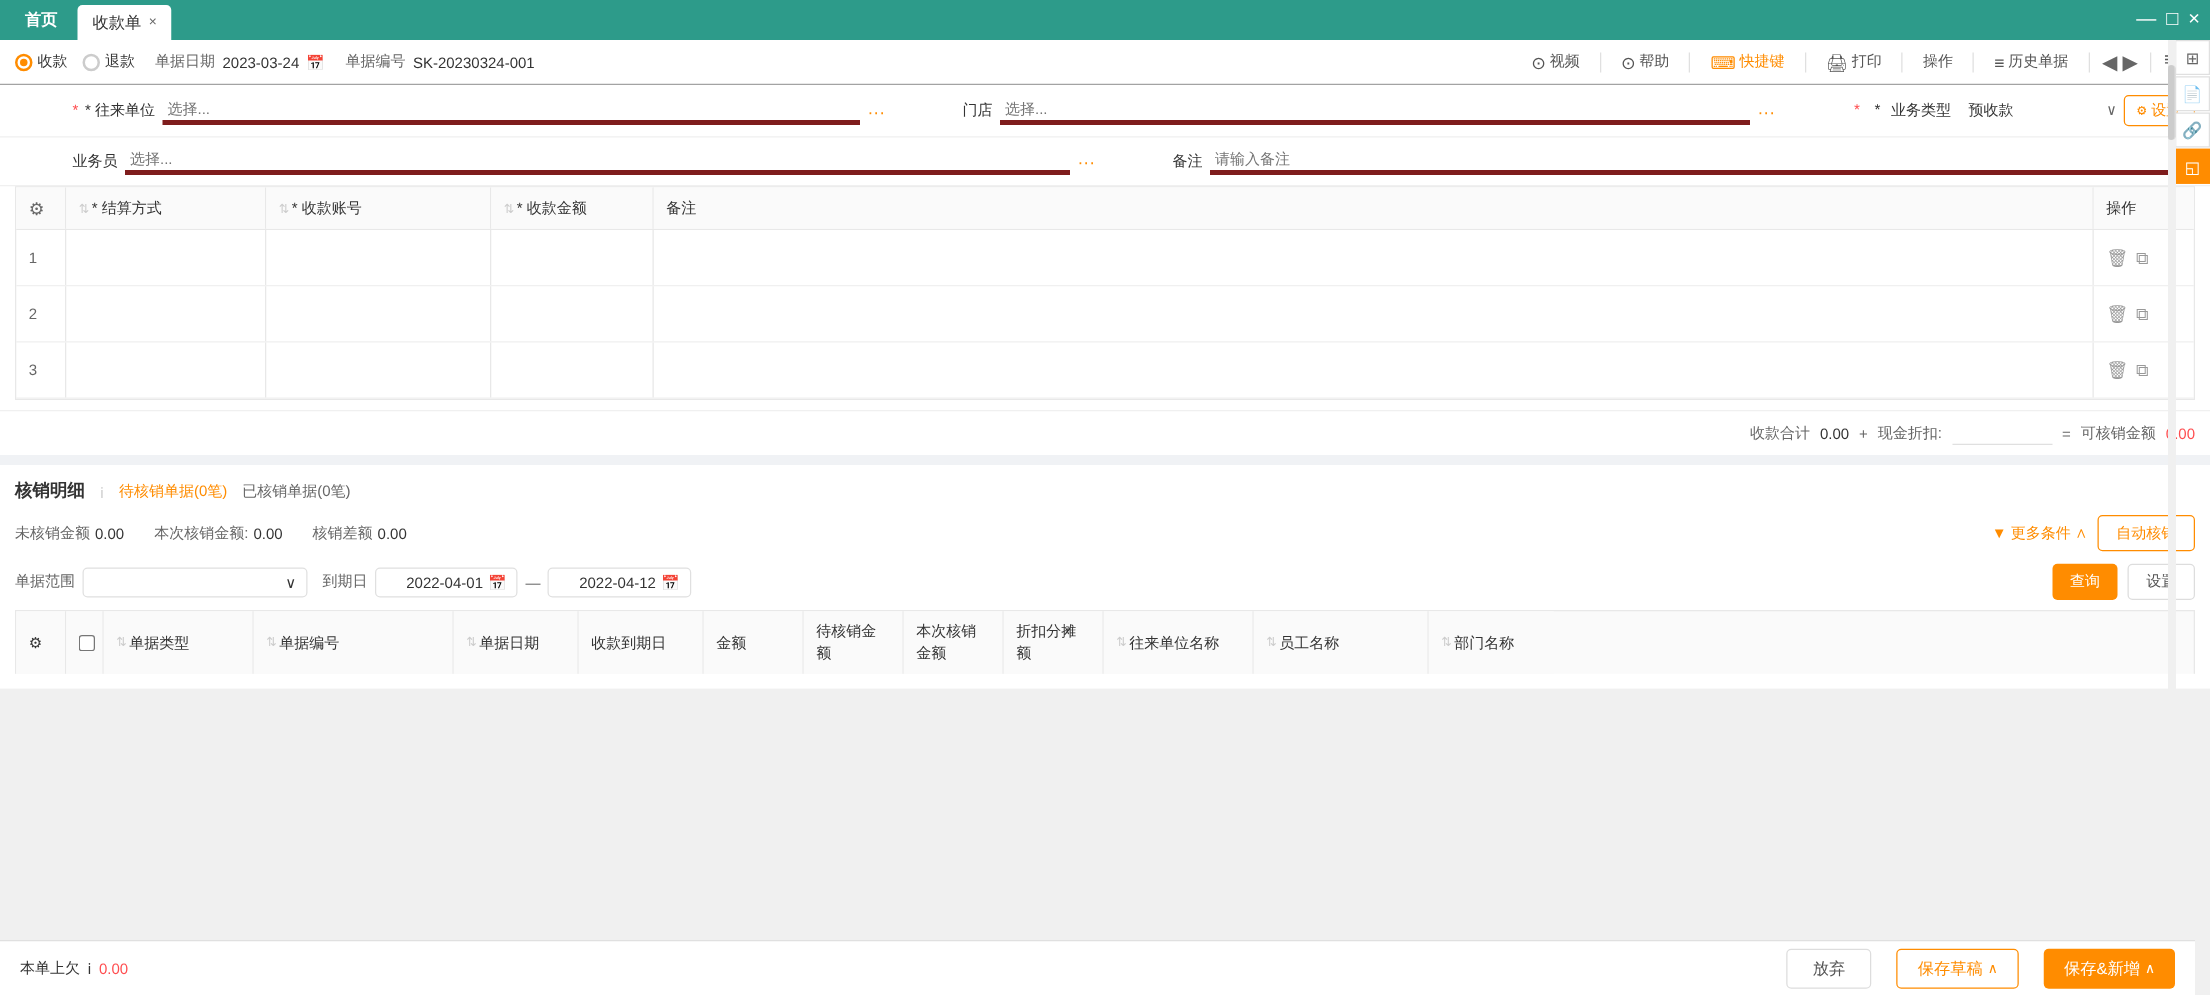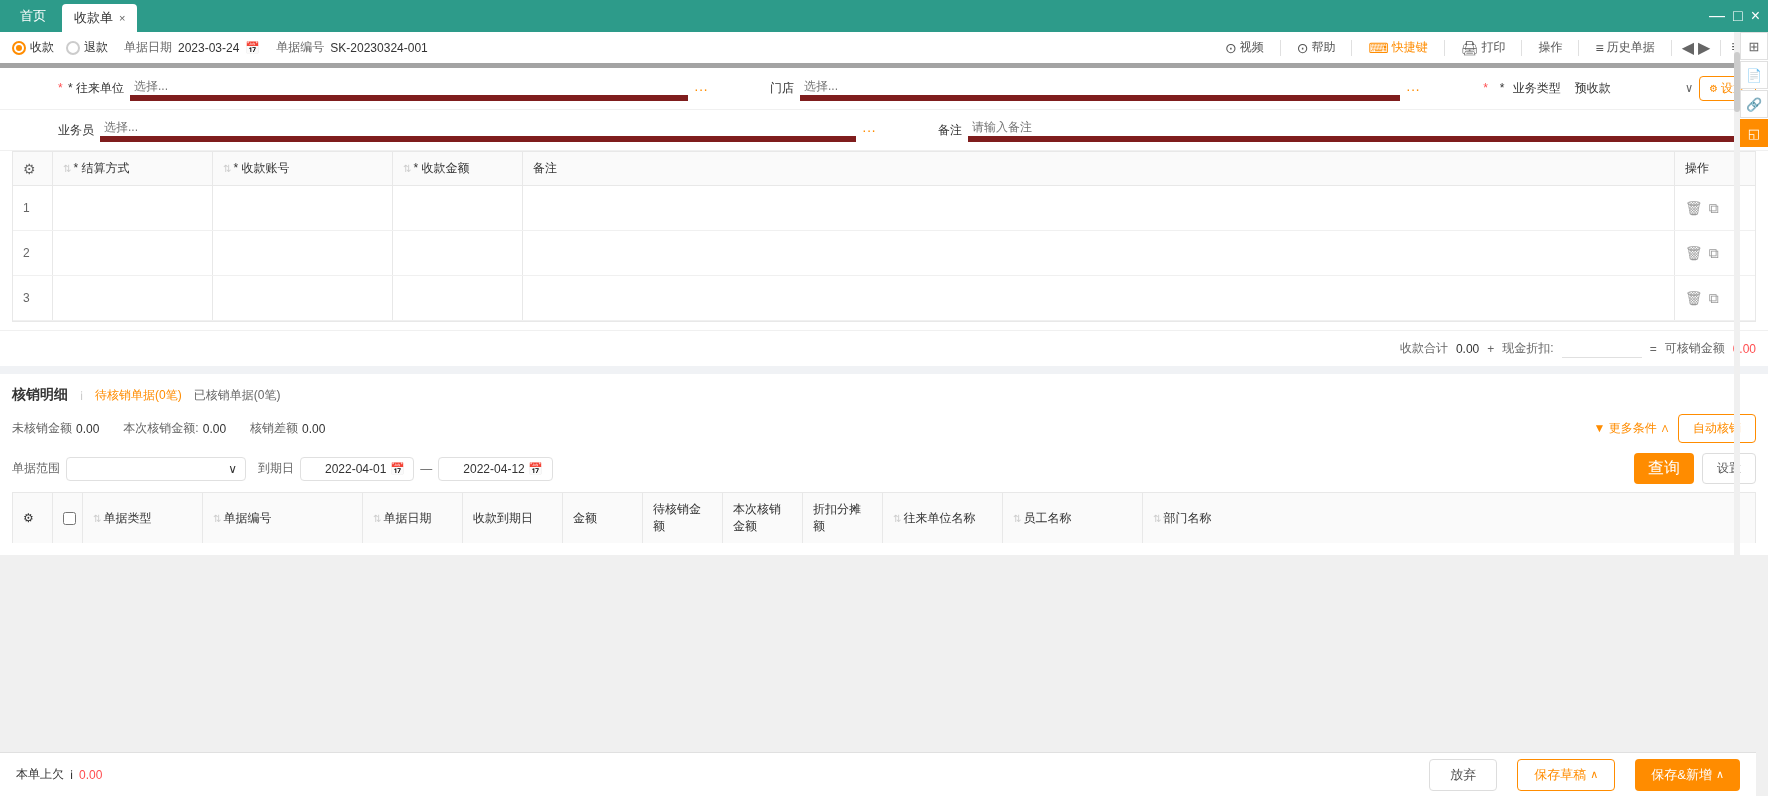--- a/index.html
+++ b/index.html
@@ -5,35 +5,35 @@
     * { box-sizing: border-box; margin: 0; padding: 0; }
     body { font-family: 'Microsoft YaHei', Arial, sans-serif; font-size: 12px; background: #f0f0f0; color: #333; overflow: hidden; }
 
     
     .tab-bar {
       display: flex; align-items: center; background: #2d9b8a; height: 32px;
       padding: 0 8px; gap: 4px;
     }
     .tab-home {
       color: #fff; padding: 0 12px; height: 100%; display: flex; align-items: center;
-      font-size: 13px; cursor: pointer;
+      font-size: 13px; cursor: pointer; font-weight: bold;
     }
     .tab-active {
       background: #fff; color: #333; padding: 0 12px; height: 28px; margin-top: 4px;
       display: flex; align-items: center; gap: 6px; border-radius: 4px 4px 0 0;
       font-size: 13px; cursor: pointer;
     }
     .tab-close { color: #666; cursor: pointer; font-size: 11px; }
     .tab-bar-right { margin-left: auto; display: flex; gap: 8px; }
     .tab-bar-right span { color: #fff; font-size: 16px; cursor: pointer; }
 
     
     .toolbar {
       display: flex; align-items: center; background: #fff; height: 36px;
-      padding: 0 12px; border-bottom: 5px solid #a3a3a3; gap: 16px;
+      padding: 0 12px; border-bottom: 1px solid #a3a3a3; gap: 16px;
     }
     .radio-group { display: flex; gap: 12px; align-items: center; }
     .radio-item { display: flex; align-items: center; gap: 4px; cursor: pointer; }
     .radio-circle {
       width: 14px; height: 14px; border-radius: 50%; border: 2px solid #ccc;
       display: flex; align-items: center; justify-content: center;
     }
     .radio-circle.active { border-color: #ff8c00; }
     .radio-circle.active::after { content: ''; width: 6px; height: 6px; background: #ff8c00; border-radius: 50%; }
     .toolbar-field { display: flex; align-items: center; gap: 6px; }
@@ -60,21 +60,21 @@
       display: flex; align-items: center; padding: 8px 12px; gap: 16px;
       border-bottom: 1px solid #f0f0f0;
     }
     .form-field { display: flex; align-items: center; gap: 6px; flex: 1; }
     .field-label { color: #333; white-space: nowrap; min-width: fit-content; margin-left: 46px; }
     .field-input {
       flex: 1; border: none; outline: none; color: #999; background: transparent;
       min-width: 0; font-size: 12px;
     }
     .field-input-box {
-      flex: 1; border-bottom: 6px solid #7f1d1d; display: flex; align-items: flex-start;
+      flex: 1; border-bottom: 4px solid #7f1d1d; display: flex; align-items: flex-start;
       padding: 2px 4px; min-width: 0;
     }
     .more-btn { color: #ff8c00; cursor: pointer; font-size: 14px; flex-shrink: 0; }
     .select-value { color: #333; }
     .dropdown-arrow { color: #666; cursor: pointer; font-size: 12px; margin-left: 4px; }
 
     
     .settings-btn {
       border: 1px solid #ff8c00; color: #ff8c00; padding: 3px 10px;
       border-radius: 4px; cursor: pointer; display: flex; align-items: center; gap: 4px;
@@ -139,21 +139,21 @@
     .stat-value { color: #333; }
     .filter-right { margin-left: auto; display: flex; gap: 8px; align-items: center; }
     .more-conditions { color: #ff8c00; cursor: pointer; font-size: 12px; display: flex; align-items: center; gap: 4px; }
 
     .auto-btn {
       background: #fff; border: 1px solid #ff8c00; color: #ff8c00; padding: 5px 14px;
       border-radius: 4px; cursor: pointer; font-size: 12px;
     }
     .query-btn {
       background: #ff8c00; color: #fff; border: none; padding: 5px 14px;
-      border-radius: 4px; cursor: pointer; font-size: 16px;
+      border-radius: 4px; cursor: pointer; font-size: 12px;
     }
     .settings-sm {
       background: #fff; border: 1px solid #ddd; color: #555; padding: 5px 14px;
       border-radius: 4px; cursor: pointer; font-size: 12px;
     }
 
     .filter-row { display: flex; align-items: center; gap: 12px; margin-bottom: 8px; }
     .filter-field { display: flex; align-items: center; gap: 6px; }
     .filter-label { color: #666; white-space: nowrap; }
     .filter-select {

